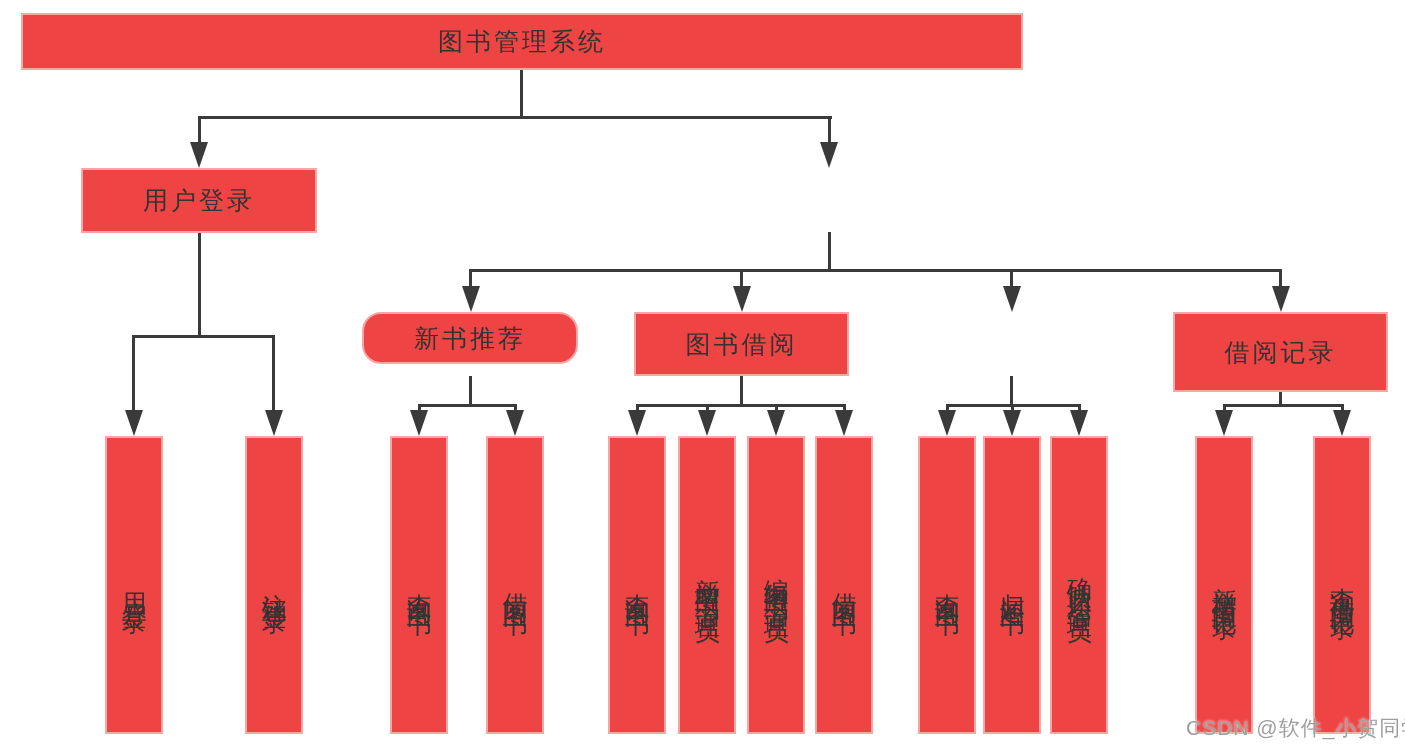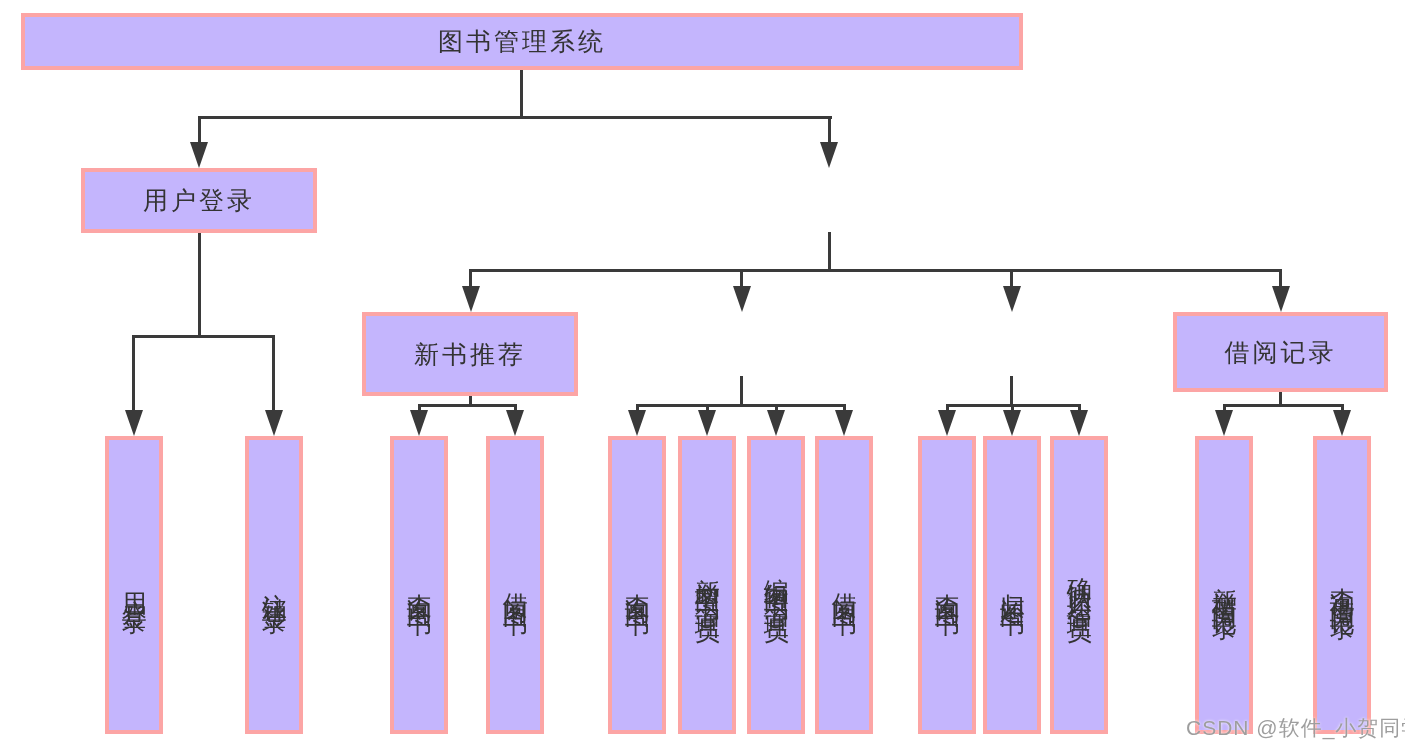--- a/index.html
+++ b/index.html
@@ -2,35 +2,35 @@
 <html><head>
 <meta charset="utf-8">
 <style>
   html,body{margin:0;padding:0;background:#fff;}
   .canvas{
     position:relative;width:1405px;height:747px;background:#fff;
     font-family:"Liberation Sans",sans-serif;overflow:hidden;
   }
   
   .node{
-    position:absolute;box-sizing:border-box;background:#c4b5fd;
-    border:4px solid #fca5a5;color:#333;
+    position:absolute;box-sizing:border-box;background:#ef4444;
+    border:2px solid #fca5a5;color:#333;
     display:flex;align-items:center;justify-content:center;
   }
   .hbox{font-size:25px;letter-spacing:3px;}
   .leaf{width:58px;top:436px;height:298px;}
   .vtext{
     writing-mode:vertical-lr;text-orientation:mixed;
     font-size:25px;line-height:1.1;letter-spacing:6px;color:#333;
   }
   
   #n-root{left:21px;top:13px;width:1002px;height:57px;}
   #n-user-login{left:81px;top:168px;width:236px;height:65px;}
   #n-book-mgmt{left:712px;top:168px;width:236px;height:65px;}
-  #n-new-book{left:362px;top:312px;width:216px;height:84px;}
+  #n-new-book{left:362px;top:312px;width:216px;height:52px;border-radius:19px;}
   #n-book-borrow{left:634px;top:312px;width:215px;height:64px;}
   #n-current-borrow{left:905px;top:312px;width:213px;height:64px;}
   #n-borrow-record{left:1173px;top:312px;width:215px;height:80px;}
   #n-leaf-a1{left:105px;} #n-leaf-a2{left:245px;}
   #n-leaf-b1{left:390px;} #n-leaf-b2{left:486px;}
   #n-leaf-c1{left:608px;} #n-leaf-c2{left:678px;} #n-leaf-c3{left:747px;} #n-leaf-c4{left:815px;}
   #n-leaf-d1{left:918px;} #n-leaf-d2{left:983px;} #n-leaf-d3{left:1050px;}
   #n-leaf-e1{left:1195px;} #n-leaf-e2{left:1313px;}
   
   .ln{position:absolute;background:#3a3a3a;}
@@ -108,20 +108,21 @@
   <div class="ln" style="left:1223px;top:404px;width:3px;height:10px;"></div>
   <div class="ln" style="left:1341px;top:404px;width:3px;height:10px;"></div>
   <div class="ar" style="left:1215px;top:410px;"></div>
   <div class="ar" style="left:1333px;top:410px;"></div>
 
   <div class="node hbox" id="n-root">图书管理系统</div>
 
   <div class="node hbox" id="n-user-login">用户登录</div>
 
   <div class="node hbox" id="n-new-book">新书推荐</div>
+  <div class="node hbox" id="n-book-borrow">图书借阅</div>
   <div class="node hbox" id="n-borrow-record">借阅记录</div>
 
   <div class="node leaf" id="n-leaf-a1">
     <span class="vtext">用户登录</span>
   </div>
   <div class="node leaf" id="n-leaf-a2">
     <span class="vtext">注销登录</span>
   </div>
 
   <div class="node leaf" id="n-leaf-b1">

